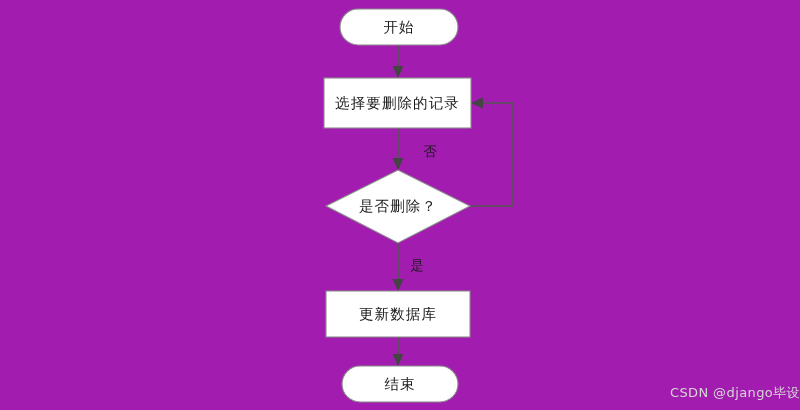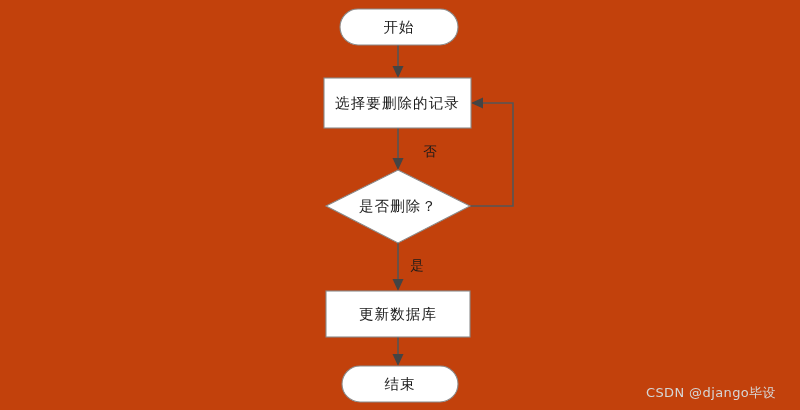--- a/index.html
+++ b/index.html
@@ -7,21 +7,21 @@
     padding: 0;
     background: #ffffff;
   }
   body {
     font-family: "DejaVu Sans", "Liberation Sans", sans-serif;
   }
   #canvas {
     position: relative;
     width: 800px;
     height: 410px;
-    background: #c2410c;
+    background: #a21caf;
     overflow: hidden;
   }
   #flow-svg {
     position: absolute;
     left: 0;
     top: 0;
     width: 800px;
     height: 410px;
   }
   .node-shape {
@@ -48,21 +48,21 @@
   }
   .edge-label {
     fill: #1b1b1b;
     font-family: "DejaVu Sans", "Liberation Sans", sans-serif;
     font-size: 13.5px;
     dominant-baseline: middle;
     text-anchor: middle;
   }
   .watermark {
     position: absolute;
-    right: 24px;
+    right: 0;
     bottom: 8px;
     color: #d6d6d6;
     font-size: 13px;
     font-family: "DejaVu Sans", "Liberation Sans", sans-serif;
     letter-spacing: 0.4px;
     white-space: nowrap;
     user-select: none;
   }
 </style>
 </head>

